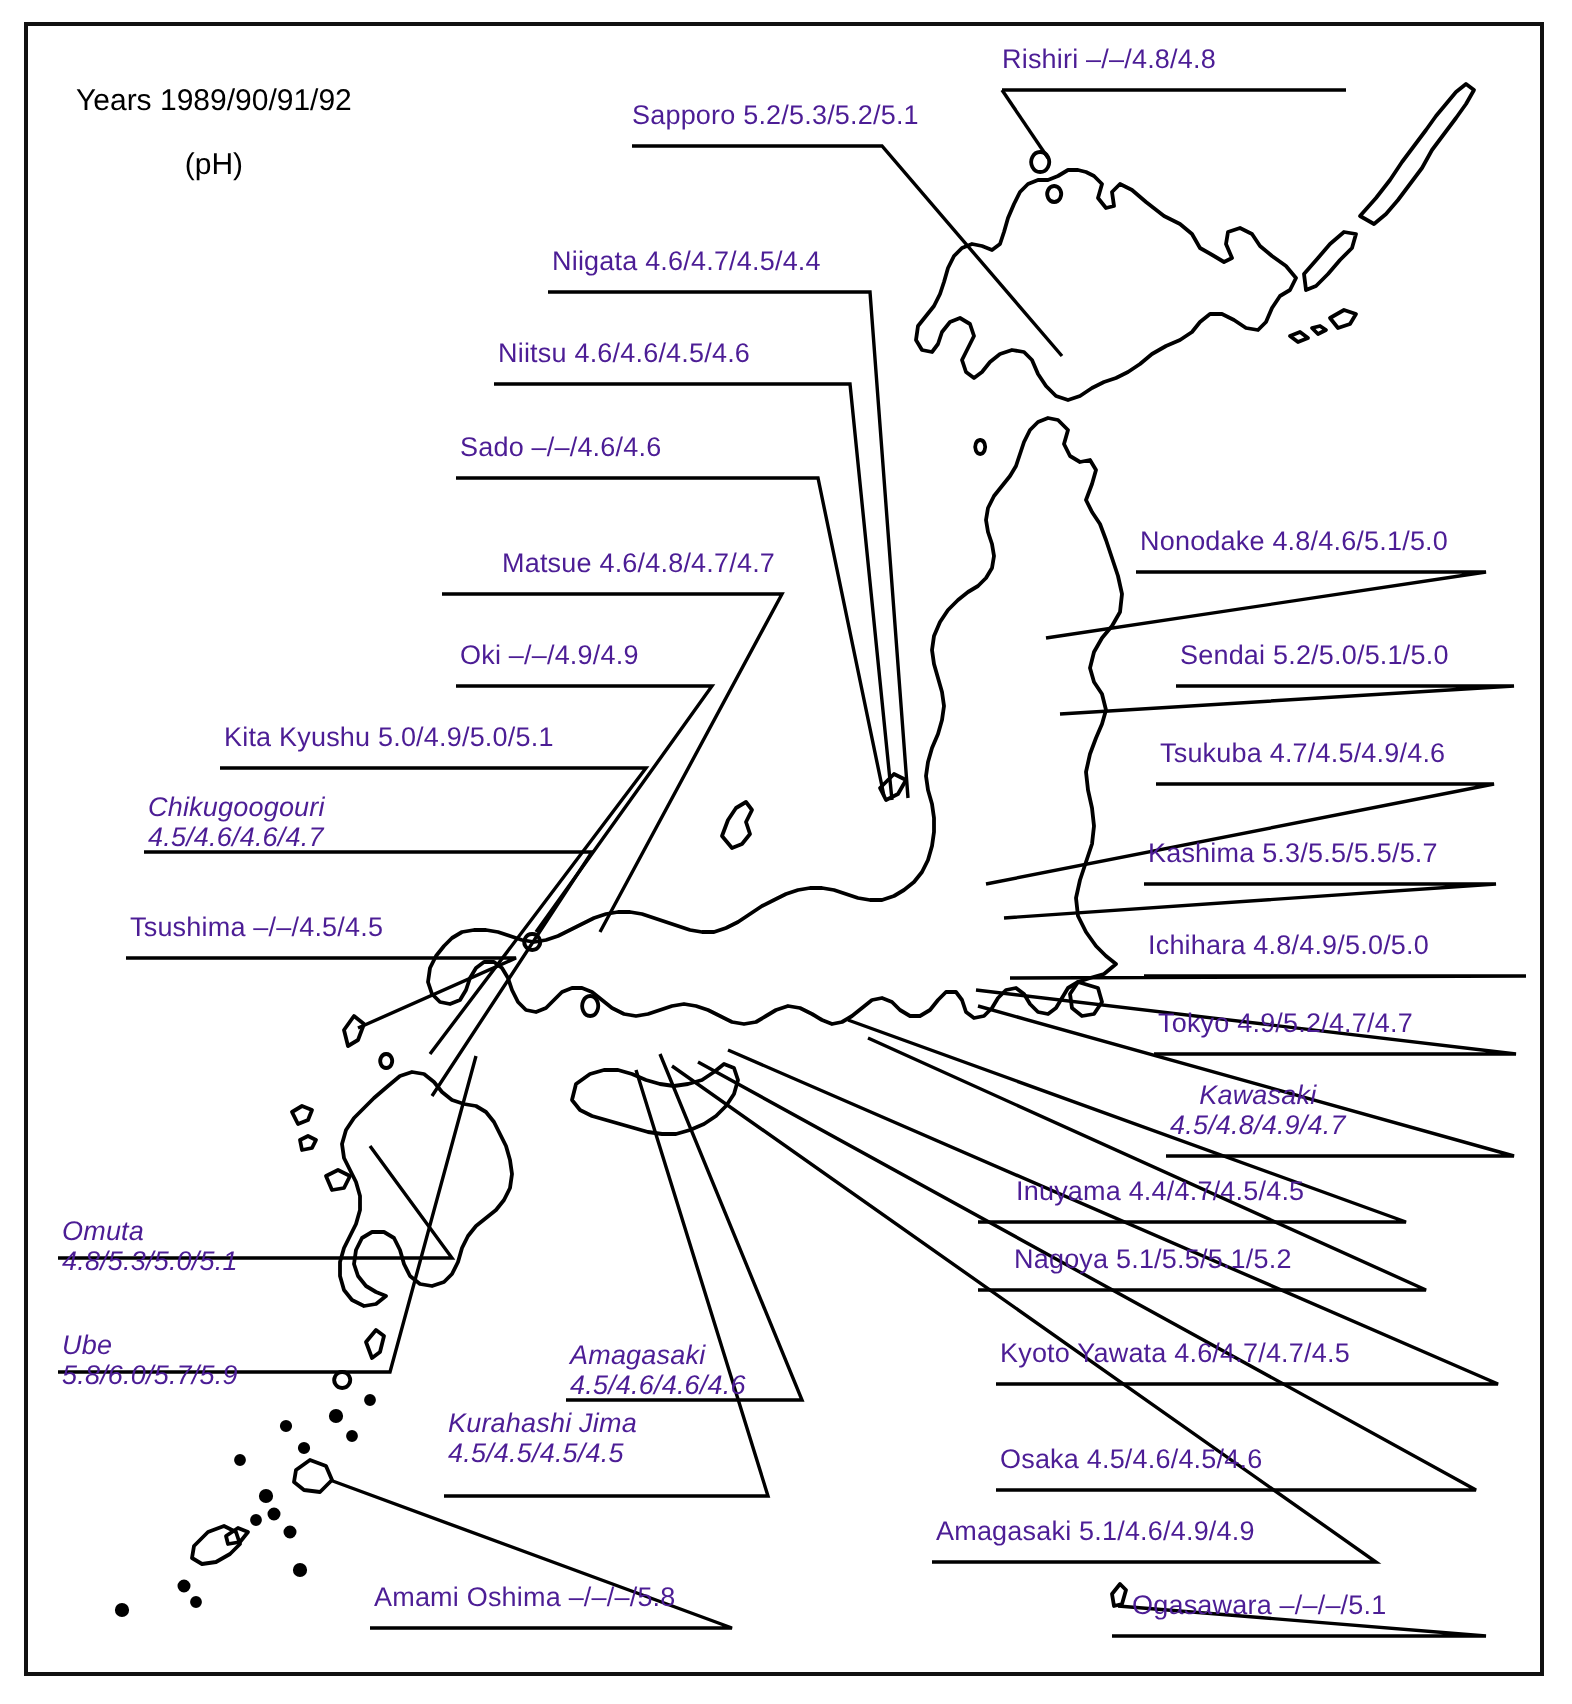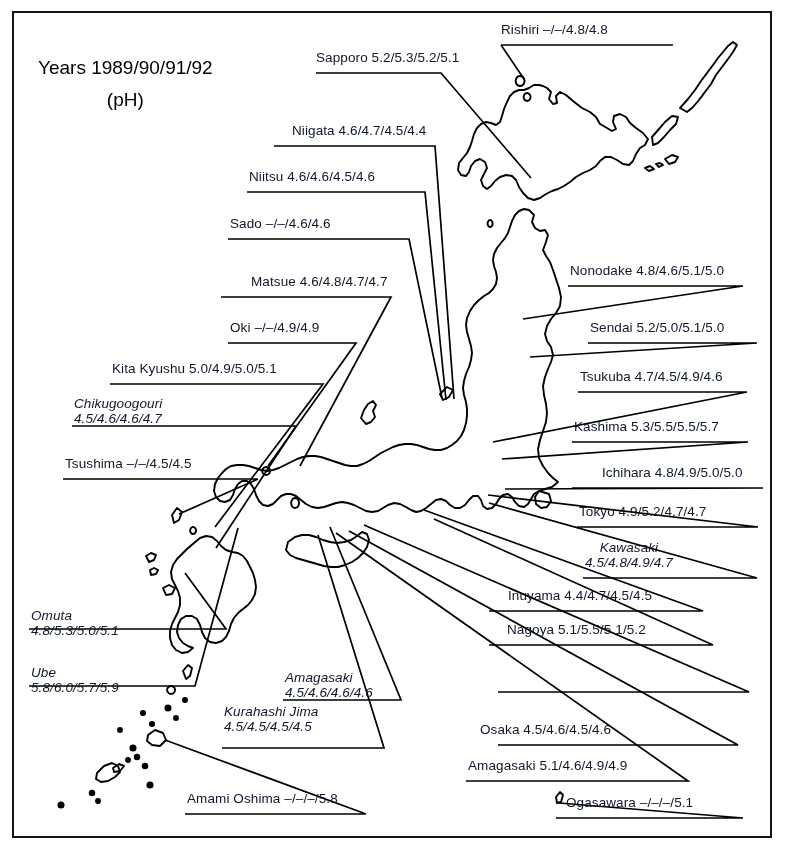--- a/index.html
+++ b/index.html
@@ -33,33 +33,33 @@
     left: 0;
     top: 0;
     width: 786px;
     height: 852px;
   }
   .lbl {
     position: absolute;
     font-family: "Liberation Sans", sans-serif;
     font-size: 13.5px;
     line-height: 15.5px;
-    color: #0f172a;
+    color: #4c1d95;
     white-space: nowrap;
     letter-spacing: 0.1px;
   }
   .lbl.two-line { line-height: 15px; font-style: italic; }
   .lbl .nm { }
   .lbl .vals { }
   .lbl-center { text-align: center; }
   #legend {
     position: absolute;
     left: 38px;
-    top: 44px;
-    font-size: 19px;
+    top: 27px;
+    font-size: 15px;
     line-height: 16px;
     text-align: center;
     white-space: pre-line;
   }
   #legend .l1 { display: block; }
   #legend .l2 { display: block; }
 </style>
 </head>
 <body>
 
@@ -232,21 +232,21 @@
     </g>
   </svg>
 
   <div id="legend">
     <span class="l1">Years 1989/90/91/92</span>
     <span class="l2">(pH)</span>
   </div>
 
   <div class="lbl" style="left:316px; top:50px;">Sapporo 5.2/5.3/5.2/5.1</div>
   <div class="lbl" style="left:501px; top:22px;">Rishiri –/–/4.8/4.8</div>
-  <div class="lbl" style="left:276px; top:123px;margin-left:16px;">Niigata 4.6/4.7/4.5/4.4</div>
+  <div class="lbl" style="left:276px; top:123px;">Niigata 4.6/4.7/4.5/4.4</div>
   <div class="lbl" style="left:249px; top:169px;">Niitsu 4.6/4.6/4.5/4.6</div>
   <div class="lbl" style="left:230px; top:216px;">Sado –/–/4.6/4.6</div>
   <div class="lbl" style="left:223px; top:274px;margin-left:28px;">Matsue 4.6/4.8/4.7/4.7</div>
   <div class="lbl" style="left:230px; top:320px;">Oki –/–/4.9/4.9</div>
   <div class="lbl" style="left:112px; top:361px;">Kita Kyushu 5.0/4.9/5.0/5.1</div>
 
   <div class="lbl two-line" style="left:74px; top:396px;">
     <span class="nm">Chikugoogouri</span><br>
     <span class="vals">4.5/4.6/4.6/4.7</span>
   </div>
@@ -272,27 +272,28 @@
     <span class="nm">Kurahashi Jima</span><br>
     <span class="vals">4.5/4.5/4.5/4.5</span>
   </div>
 
   <div class="lbl" style="left:187px; top:791px;">Amami Oshima –/–/–/5.8</div>
 
   <div class="lbl" style="left:570px; top:263px;">Nonodake 4.8/4.6/5.1/5.0</div>
   <div class="lbl" style="left:590px; top:320px;">Sendai 5.2/5.0/5.1/5.0</div>
   <div class="lbl" style="left:580px; top:369px;">Tsukuba 4.7/4.5/4.9/4.6</div>
   <div class="lbl" style="left:574px; top:419px;">Kashima 5.3/5.5/5.5/5.7</div>
-  <div class="lbl" style="left:574px; top:465px;margin-left:28px;">Ichihara 4.8/4.9/5.0/5.0</div>
+  <div class="lbl" style="left:574px; top:465px;">Ichihara 4.8/4.9/5.0/5.0</div>
   <div class="lbl" style="left:579px; top:504px;">Tokyo 4.9/5.2/4.7/4.7</div>
 
   <div class="lbl two-line lbl-center" style="left:585px; top:540px;">
     <span class="nm">Kawasaki</span><br>
     <span class="vals">4.5/4.8/4.9/4.7</span>
   </div>
 
   <div class="lbl" style="left:491px; top:588px;margin-left:17px;">Inuyama 4.4/4.7/4.5/4.5</div>
   <div class="lbl" style="left:491px; top:622px;margin-left:16px;">Nagoya 5.1/5.5/5.1/5.2</div>
-  <div class="lbl" style="left:480px; top:722px;">Osaka 4.5/4.6/4.5/4.6</div>
+  <div class="lbl" style="left:500px; top:669px;">Kyoto Yawata 4.6/4.7/4.7/4.5</div>
+  <div class="lbl" style="left:500px; top:722px;">Osaka 4.5/4.6/4.5/4.6</div>
   <div class="lbl" style="left:468px; top:758px;">Amagasaki 5.1/4.6/4.9/4.9</div>
   <div class="lbl" style="left:566px; top:795px;">Ogasawara –/–/–/5.1</div>
 
 </div>
 
 </body></html>

